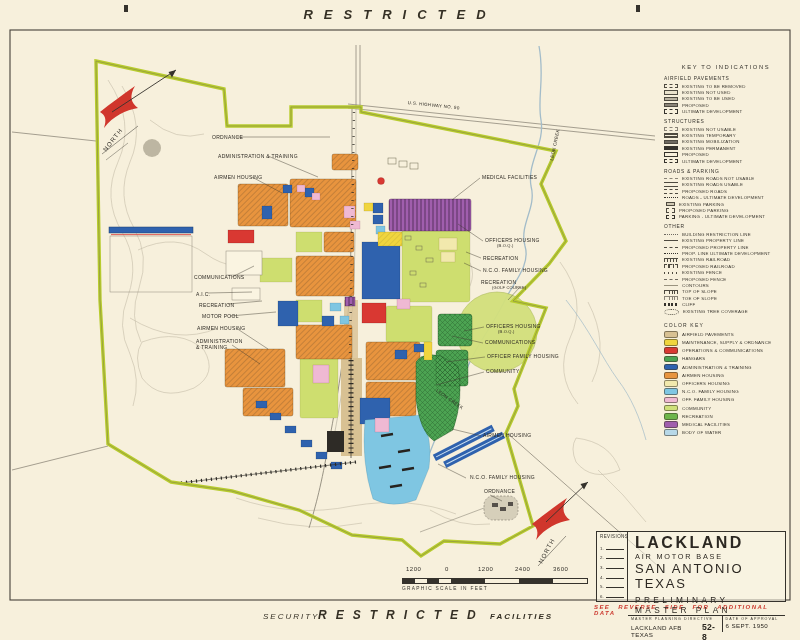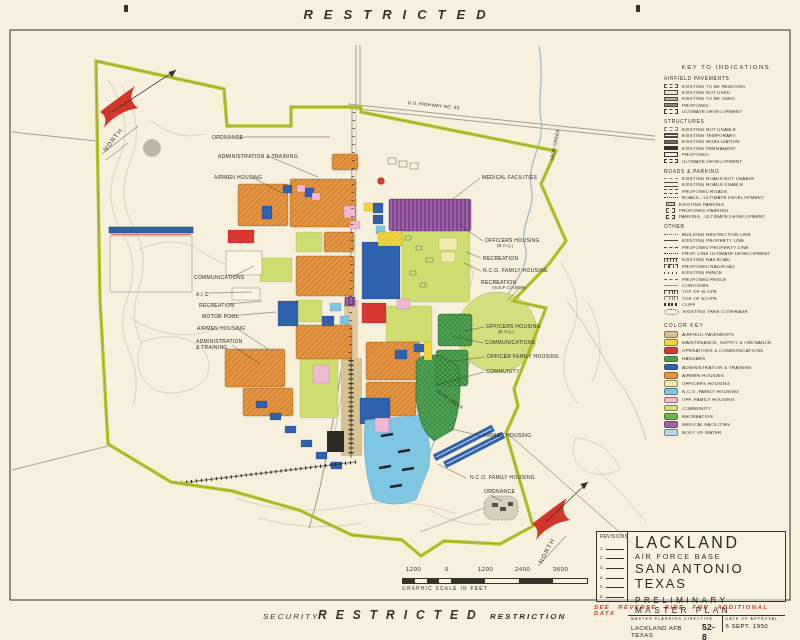--- a/index.html
+++ b/index.html
@@ -76,21 +76,21 @@
   
   .tblock{position:absolute;left:596px;top:531px;width:190px;height:71px;box-sizing:border-box;
     border:1.3px solid #35322c;display:flex;background:rgba(250,245,229,.55)}
   .rev{width:31px;border-right:1px solid #35322c;padding:2px 3px;box-sizing:border-box;display:flex;flex-direction:column}
   .rev-h{font-size:4.5px;letter-spacing:.4px;text-align:center;margin-bottom:2px;color:#35322c}
   .rev-row{display:flex;align-items:flex-end;gap:2px;flex:1}
   .rev-num{font-size:4.4px;color:#35322c}
   .rev-line{flex:1;border-bottom:.8px solid #35322c;margin-bottom:1px}
   .tmain{flex:1;display:flex;flex-direction:column;box-sizing:border-box}
   .tb-top{padding:3px 7px 0}
-  .tb-name{font-size:16px;letter-spacing:2.5px;font-weight:400;line-height:1.02;color:#2c2822}
+  .tb-name{font-size:16px;letter-spacing:2.5px;font-weight:700;line-height:1.02;color:#2c2822}
   .tb-l2{font-size:7.3px;letter-spacing:1.8px;margin-top:1px;color:#2c2822}
   .tb-l3{font-size:13px;letter-spacing:1.8px;color:#2c2822}
   .tb-plan{font-size:8.3px;letter-spacing:3.4px;margin-top:4px;color:#2c2822}
   .tb-bottom{margin-top:auto;border-top:1px solid #35322c;display:flex;height:16px}
   .tb-c1{flex:1.55;border-right:1px solid #35322c;padding:1px 3px;box-sizing:border-box}
   .tb-c2{flex:1;padding:1px 3px;box-sizing:border-box}
   .tb-ch{font-size:3.6px;letter-spacing:1.1px;color:#35322c}
   .tb-cv{font-size:6.2px;letter-spacing:.4px;display:flex;align-items:baseline;gap:3px;margin-top:1px;color:#2c2822}
   .tb-big{font-size:8.6px;font-weight:600;letter-spacing:.3px}
 </style>
@@ -333,21 +333,21 @@
   <rect x="10" y="30" width="780" height="570" fill="none" stroke="#45413a" stroke-width="1.1"></rect>
   <g fill="#35322c">
     <rect x="124" y="5" width="4" height="7"></rect>
     <rect x="636" y="5" width="4" height="7"></rect>
   </g>
 </svg>
 
 <div class="banner-top">RESTRICTED</div>
 <div class="banner-sec">SECURITY</div>
 <div class="banner-res">RESTRICTED</div>
-<div class="banner-inf">RESTRICTION</div>
+<div class="banner-inf">FACILITIES</div>
 <div class="reverse-note">SEE REVERSE SIDE FOR ADDITIONAL DATA</div>
 
 <div class="mlab" style="left:212px;top:134px">ORDNANCE</div>
 <div class="mlab" style="left:218px;top:153px">ADMINISTRATION &amp; TRAINING</div>
 <div class="mlab" style="left:214px;top:174px">AIRMEN HOUSING</div>
 <div class="mlab" style="left:194px;top:274px">COMMUNICATIONS</div>
 <div class="mlab" style="left:196px;top:291px">A.I.C.</div>
 <div class="mlab" style="left:199px;top:302px">RECREATION</div>
 <div class="mlab" style="left:202px;top:313px">MOTOR POOL</div>
 <div class="mlab" style="left:197px;top:325px">AIRMEN HOUSING</div>
@@ -596,21 +596,21 @@
         <span class="rev-line"></span>
       </div>
     <div class="rev-row">
         <span class="rev-num">6.</span>
         <span class="rev-line"></span>
       </div>
   </div>
   <div class="tmain">
     <div class="tb-top">
       <div class="tb-name">LACKLAND</div>
-      <div class="tb-l2">AIR FORCE BASE</div>
+      <div class="tb-l2">AIR MOTOR BASE</div>
       <div class="tb-l3">SAN ANTONIO  TEXAS</div>
       <div class="tb-plan">PRELIMINARY  MASTER  PLAN</div>
     </div>
     <div class="tb-bottom">
       <div class="tb-c1">
         <div class="tb-ch">MASTER  PLANNING  DIRECTIVE</div>
         <div class="tb-cv">
           <span>LACKLAND AFB  TEXAS</span>
           <span class="tb-big">52-8</span>
         </div>

